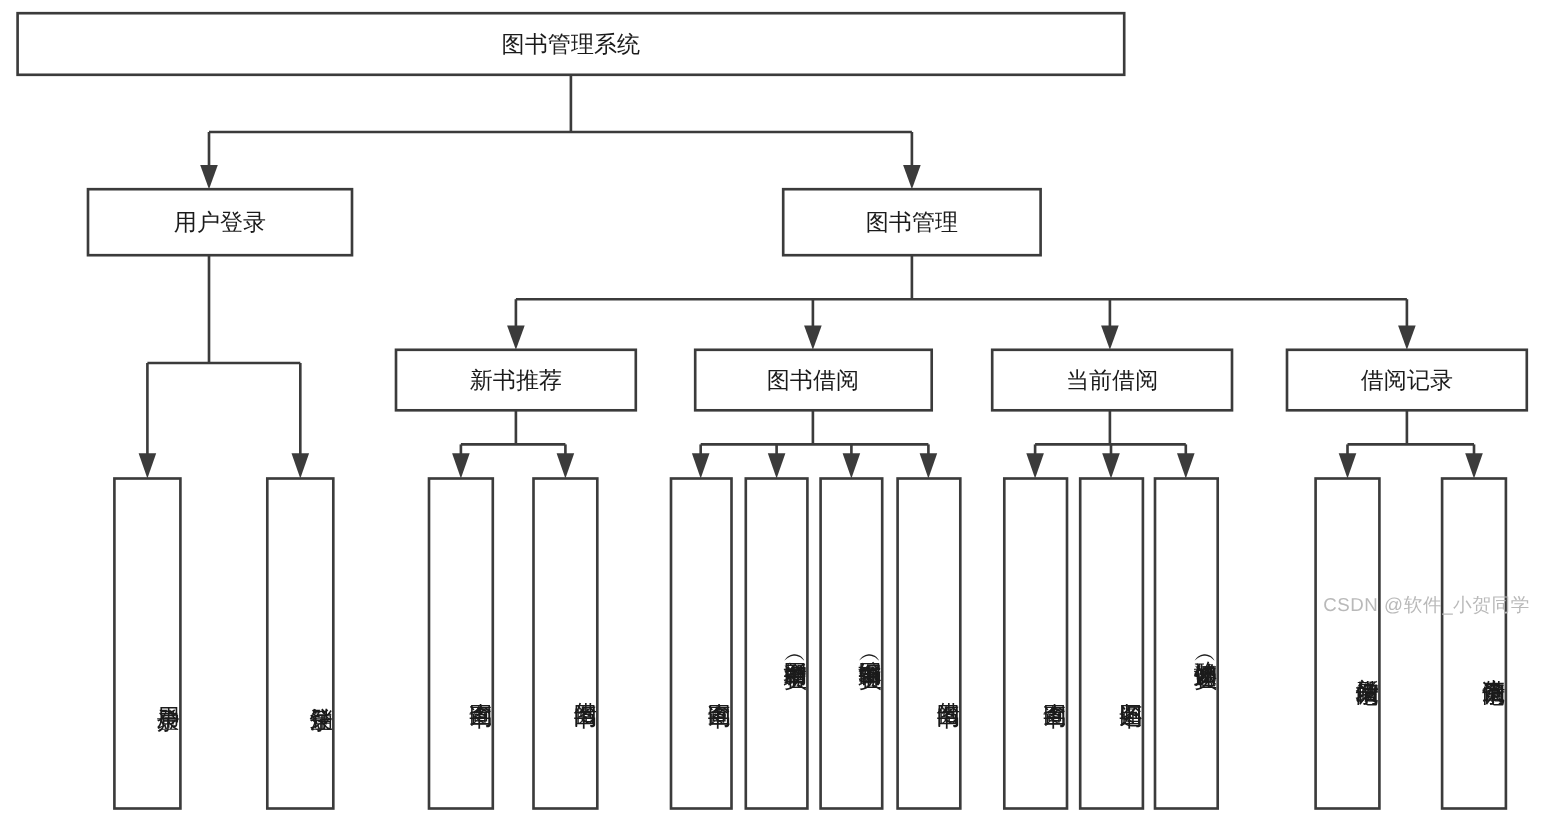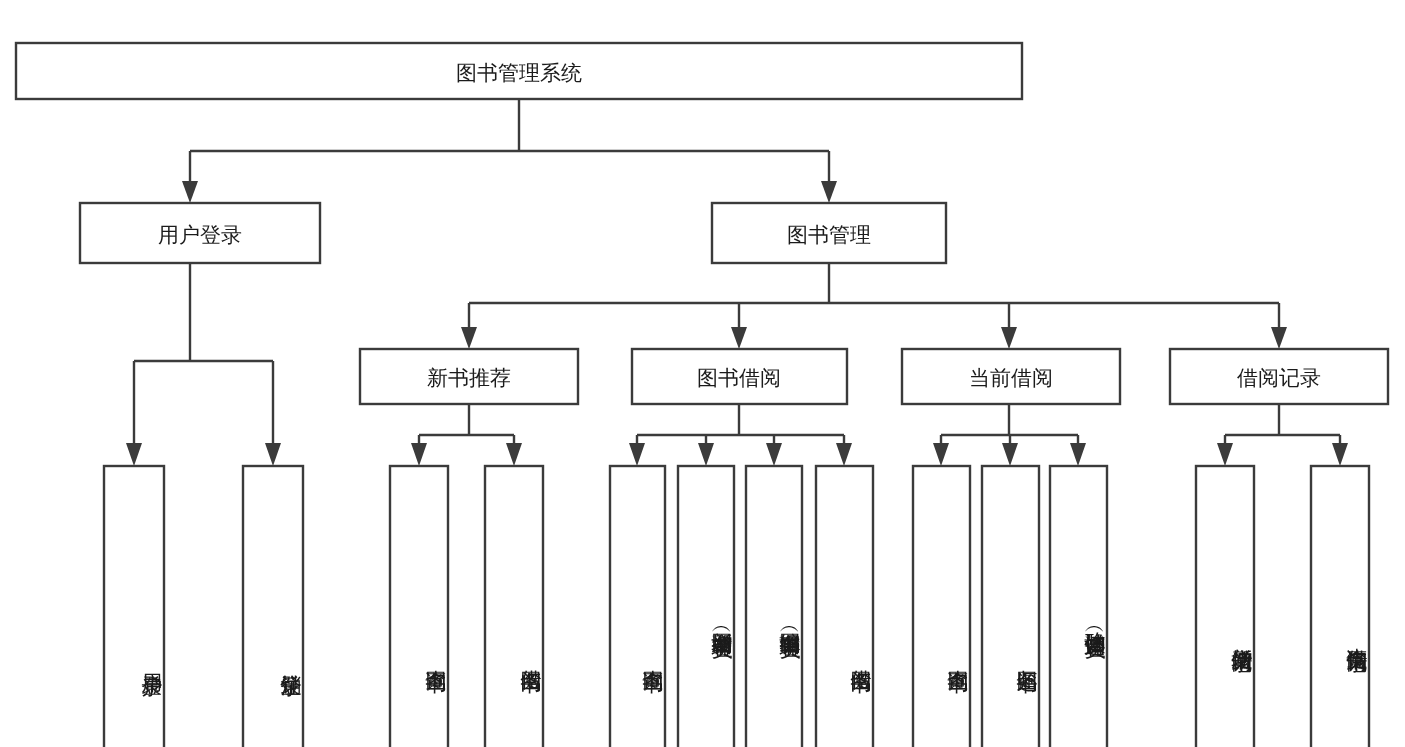--- a/index.html
+++ b/index.html
@@ -10,21 +10,20 @@
   body {
     width: 1405px;
     height: 747px;
     font-family: "Liberation Sans", "DejaVu Sans", sans-serif;
     overflow: hidden;
   }
   #diagram-root {
     position: relative;
     width: 1405px;
     height: 567px;
-    margin-top: 31px;
   }
   svg.diagram {
     position: absolute;
     top: 0;
     left: 0;
     width: 1405px;
     height: 747px;
     display: block;
   }
   .node-rect {
@@ -225,14 +224,15 @@
   <div class="node-label-v" style="left:746px; top:442px; width:56px; height:293px;">编辑图书（管理员）</div>
   <div class="node-label-v" style="left:816px; top:512px; width:57px; height:223px;">借阅图书</div>
 
   <div class="node-label-v" style="left:913px; top:512px; width:57px; height:223px;">查询图书</div>
   <div class="node-label-v" style="left:982px; top:512px; width:57px; height:223px;">归还图书</div>
   <div class="node-label-v" style="left:1050px; top:442px; width:57px; height:293px;">确认归还（管理员）</div>
 
   <div class="node-label-v" style="left:1196px; top:470px; width:58px; height:265px;">新增借阅记录</div>
   <div class="node-label-v" style="left:1311px; top:470px; width:58px; height:265px;">查询借阅记录</div>
 
+  <div class="watermark">CSDN @软件_小贺同学</div>
 
 </div>
 
 </body></html>

